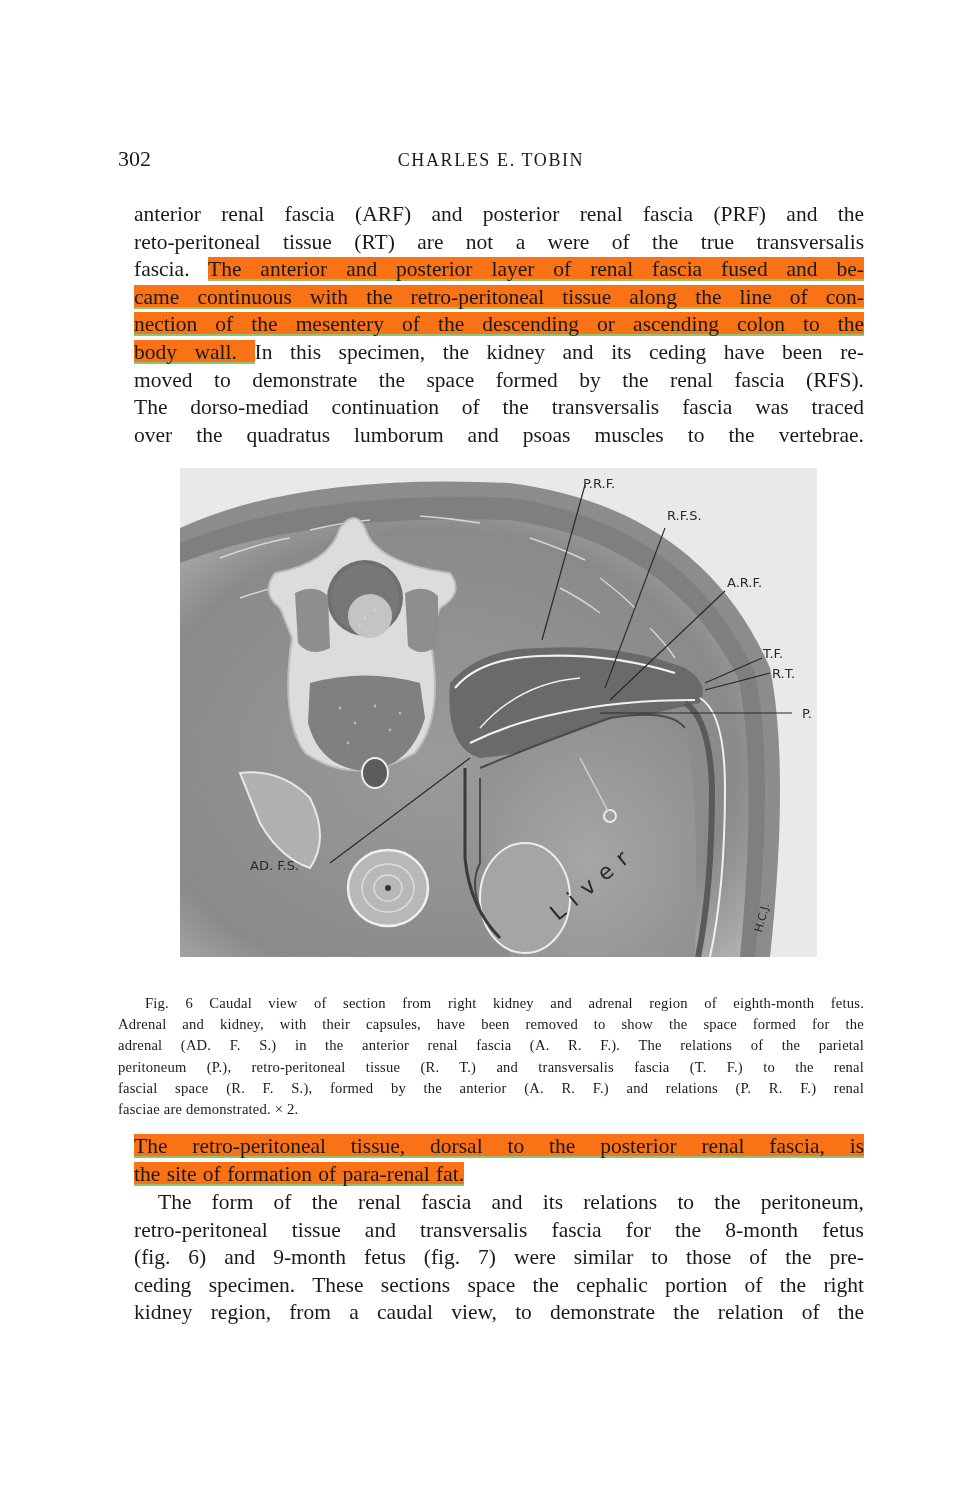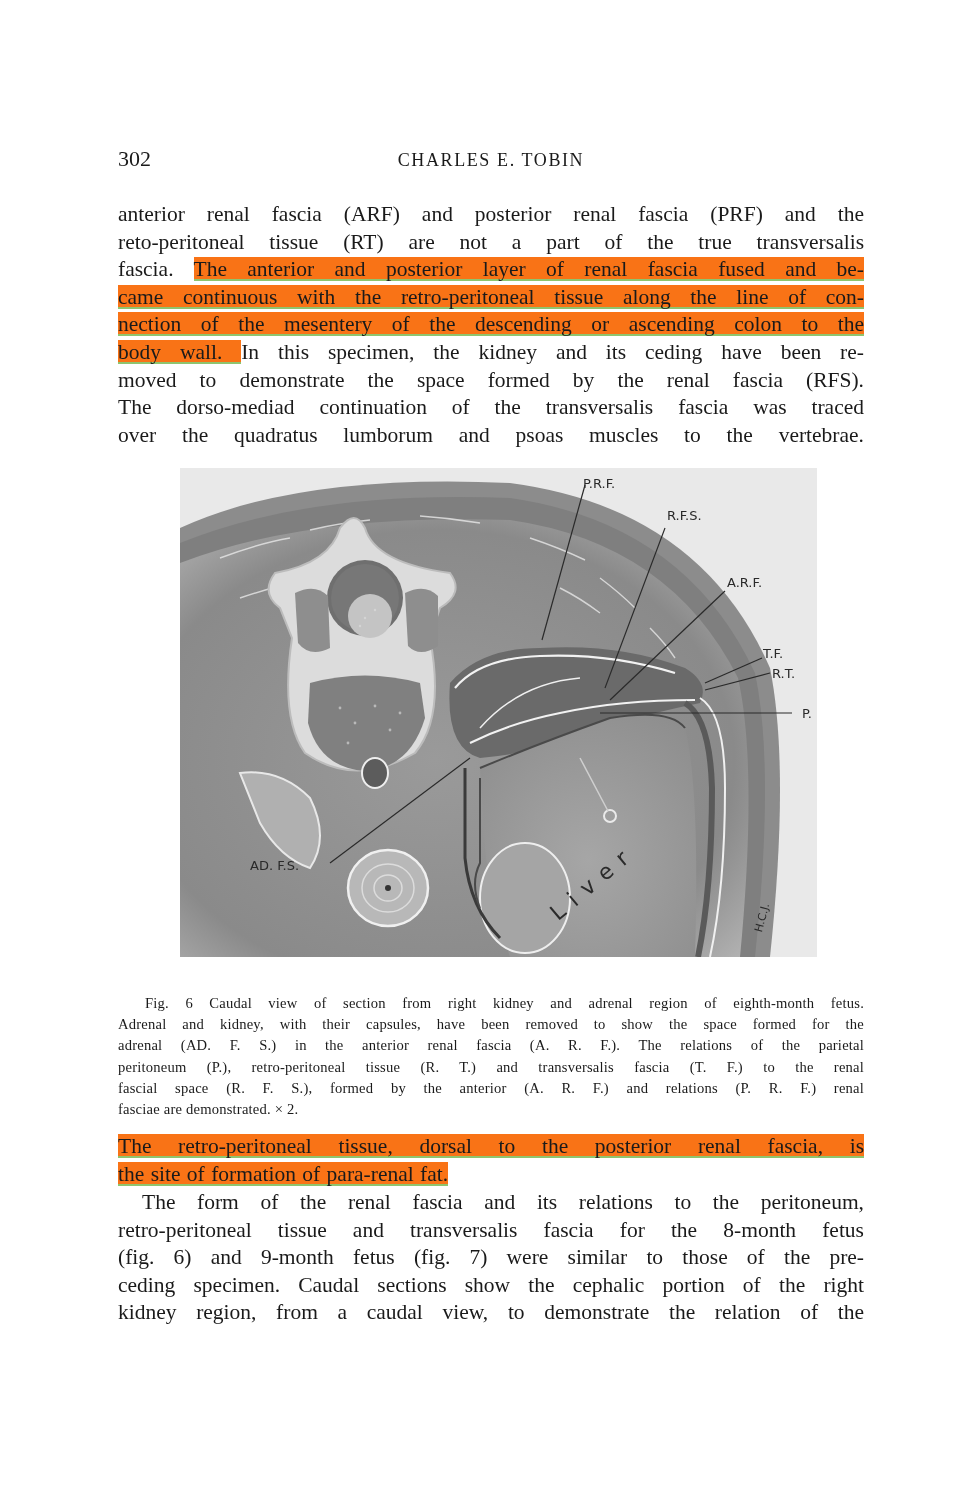--- a/index.html
+++ b/index.html
@@ -8,21 +8,21 @@
     .page { position: absolute; left: 0; top: 0; width: 856px; height: 1499px; }
 
     .running-head { position: absolute; top: 146px; left: 118px; width: 746px; height: 28px; }
     .page-number { position: absolute; left: 0; top: 0; font-size: 22px; }
     .author { position: absolute; left: 0; right: 0; top: 4px; text-align: center;
               font-size: 18px; letter-spacing: 1.6px; }
 
     .body-text { position: absolute; left: 118px; width: 746px; font-size: 21.5px;
                  line-height: 27.6px; text-align: justify; text-align-last: justify;
                  word-spacing: 1px; }
-    .body-text .line { display: block; height: 27.6px; white-space: nowrap; }
+    .body-text .line { display: block; height: 27.6px; white-space: nowrap; margin-left: 16px; }
     .body-text .line.last { text-align-last: left; }
     .hl { background: #f97316; box-shadow: inset 0 -2px 0 #8fc46e; }
 
     .p1 { top: 201px; }
     .p2 { top: 1133px; }
     .p3 { top: 1189px; }
     .indent { padding-left: 24px; }
 
     .figure { position: absolute; left: 180px; top: 468px; width: 637px; height: 489px;
               background: #8b5cf6; overflow: hidden; }
@@ -42,21 +42,21 @@
 
 <div class="page">
 
   <div class="running-head">
     <span class="page-number">302</span>
     <div class="author">CHARLES E. TOBIN</div>
   </div>
 
   <div class="body-text p1">
     <span class="line">anterior renal fascia (ARF) and posterior renal fascia (PRF) and the</span>
-    <span class="line">reto-peritoneal tissue (RT) are not a part of the true transversalis</span>
+    <span class="line">reto-peritoneal tissue (RT) are not a were of the true transversalis</span>
     <span class="line"><span>fascia. </span><span class="hl">The anterior and posterior layer of renal fascia fused and be-</span></span>
     <span class="line"><span class="hl">came continuous with the retro-peritoneal tissue along the line of con-</span></span>
     <span class="line"><span class="hl">nection of the mesentery of the descending or ascending colon to the</span></span>
     <span class="line"><span class="hl">body wall. </span><span>In this specimen, the kidney and its ceding have been re-</span></span>
     <span class="line">moved to demonstrate the space formed by the renal fascia (RFS).</span>
     <span class="line">The dorso-mediad continuation of the transversalis fascia was traced</span>
     <span class="line">over the quadratus lumborum and psoas muscles to the vertebrae.</span>
   </div>
 
   <div class="figure">
@@ -173,17 +173,17 @@
 
   <div class="body-text p2">
     <span class="line"><span class="hl">The retro-peritoneal tissue, dorsal to the posterior renal fascia, is</span></span>
     <span class="line last"><span class="hl">the site of formation of para-renal fat.</span></span>
   </div>
 
   <div class="body-text p3" style="top:1189px">
     <span class="line indent">The form of the renal fascia and its relations to the peritoneum,</span>
     <span class="line">retro-peritoneal tissue and transversalis fascia for the 8-month fetus</span>
     <span class="line">(fig. 6) and 9-month fetus (fig. 7) were similar to those of the pre-</span>
-    <span class="line">ceding specimen. Caudal sections show the cephalic portion of the right</span>
+    <span class="line">ceding specimen. These sections space the cephalic portion of the right</span>
     <span class="line">kidney region, from a caudal view, to demonstrate the relation of the</span>
   </div>
 
 </div>
 
 </body></html>

